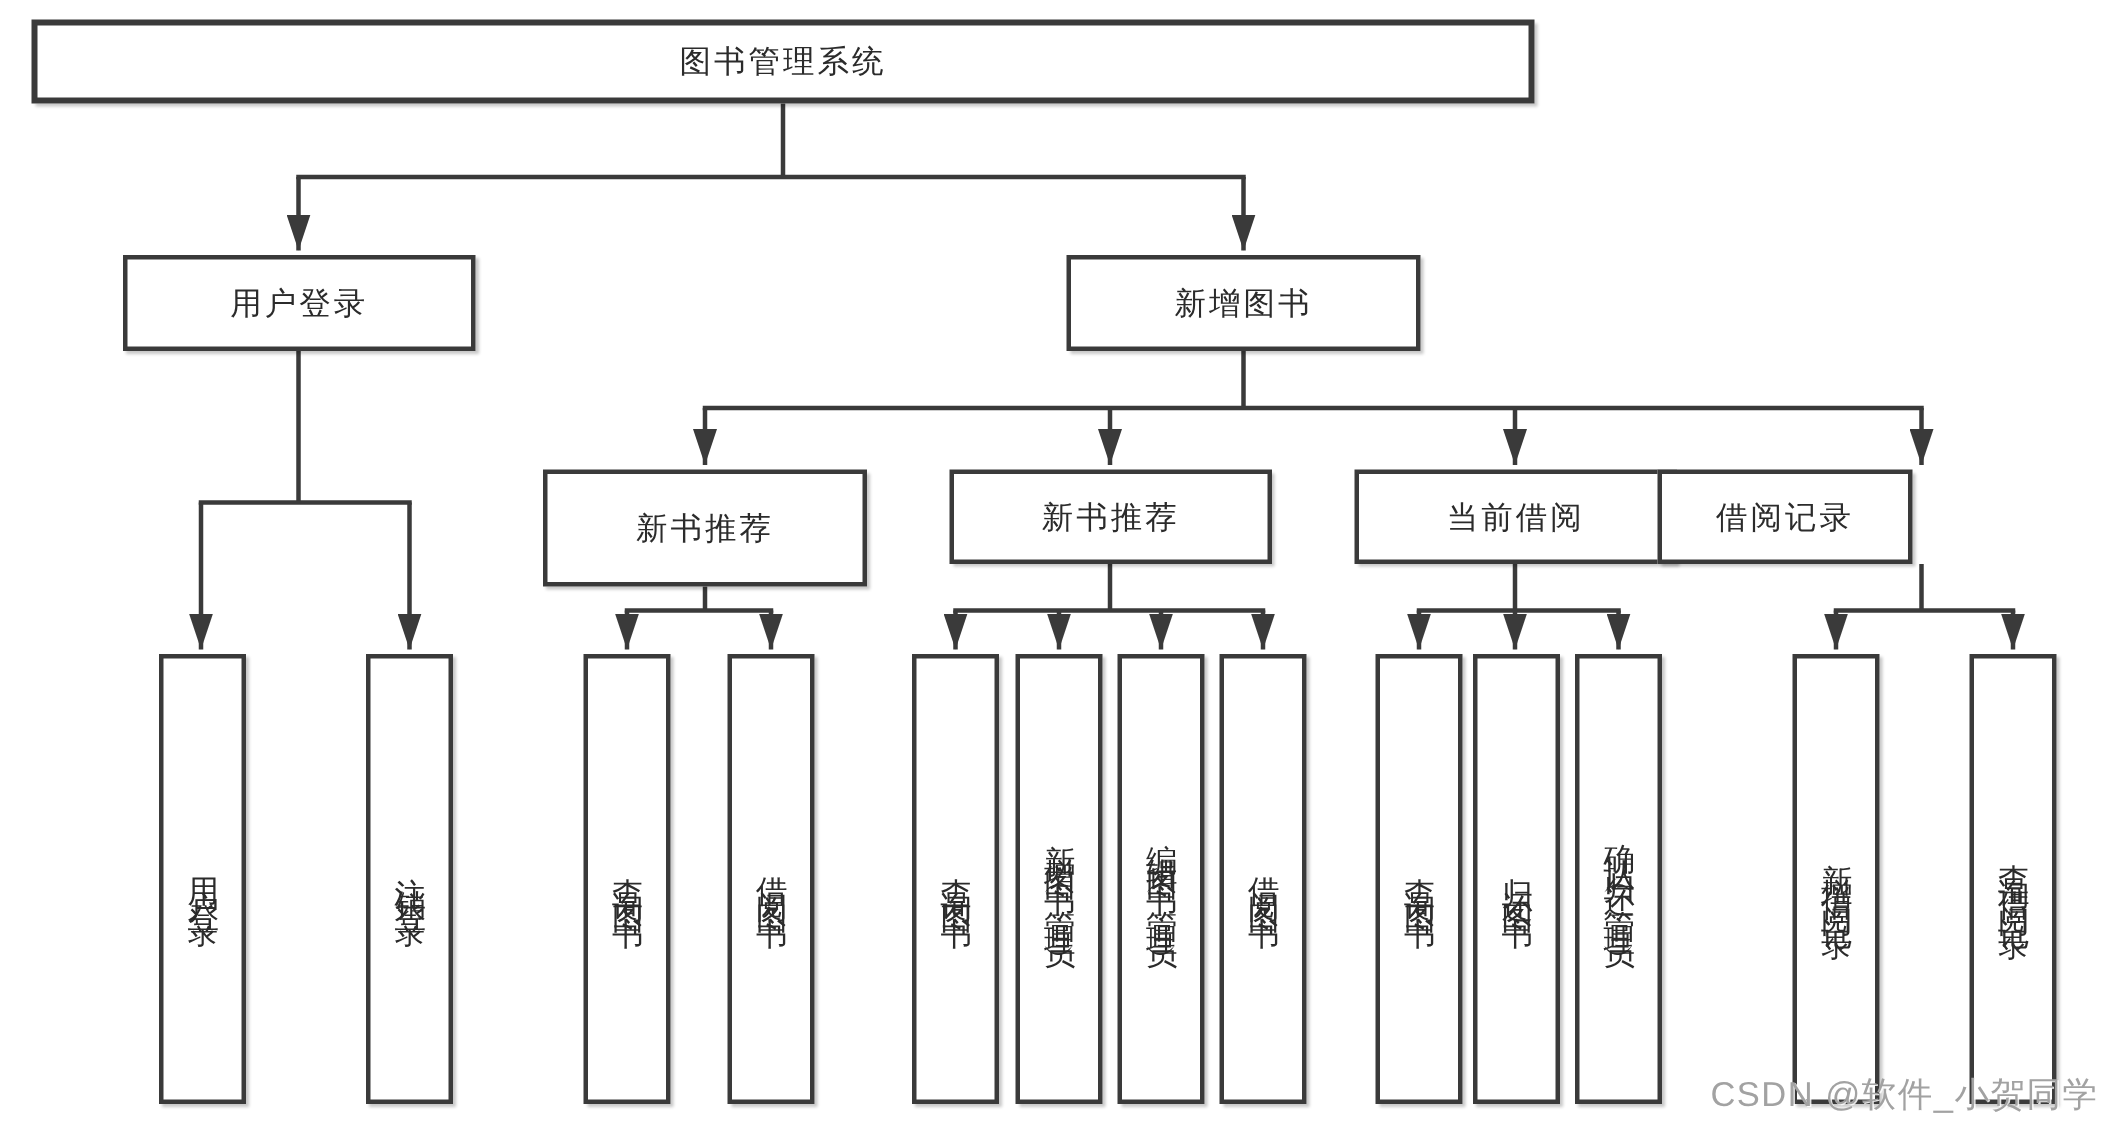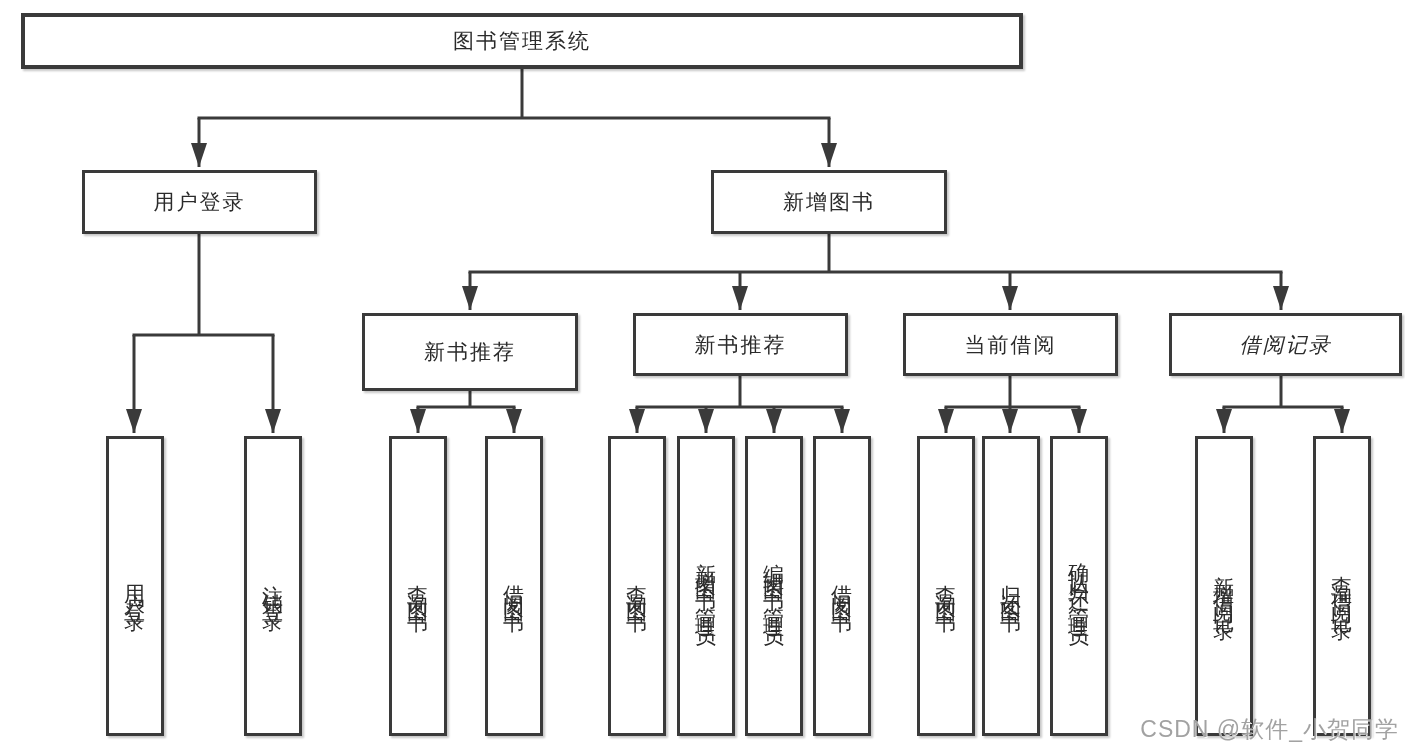--- a/index.html
+++ b/index.html
@@ -117,21 +117,21 @@
 
   <div class="box" style="left:362px; top:313px; width:216px; height:78px;">
     <span class="hlabel">新书推荐</span>
   </div>
   <div class="box" style="left:633px; top:313px; width:215px; height:63px;">
     <span class="hlabel">新书推荐</span>
   </div>
   <div class="box" style="left:903px; top:313px; width:215px; height:63px;">
     <span class="hlabel">当前借阅</span>
   </div>
-  <div class="box" style="left:1169px; top:313px; width:233px; height:63px;font-style:italic;">
+  <div class="box" style="left:1105px; top:313px; width:170px; height:63px;">
     <span class="hlabel">借阅记录</span>
   </div>
 
   <div class="box leaf" style="left:106px; top:436px; width:58px; height:300px;">
     <span class="vlabel">用户登录</span>
   </div>
   <div class="box leaf" style="left:244px; top:436px; width:58px; height:300px;">
     <span class="vlabel">注销登录</span>
   </div>
 

